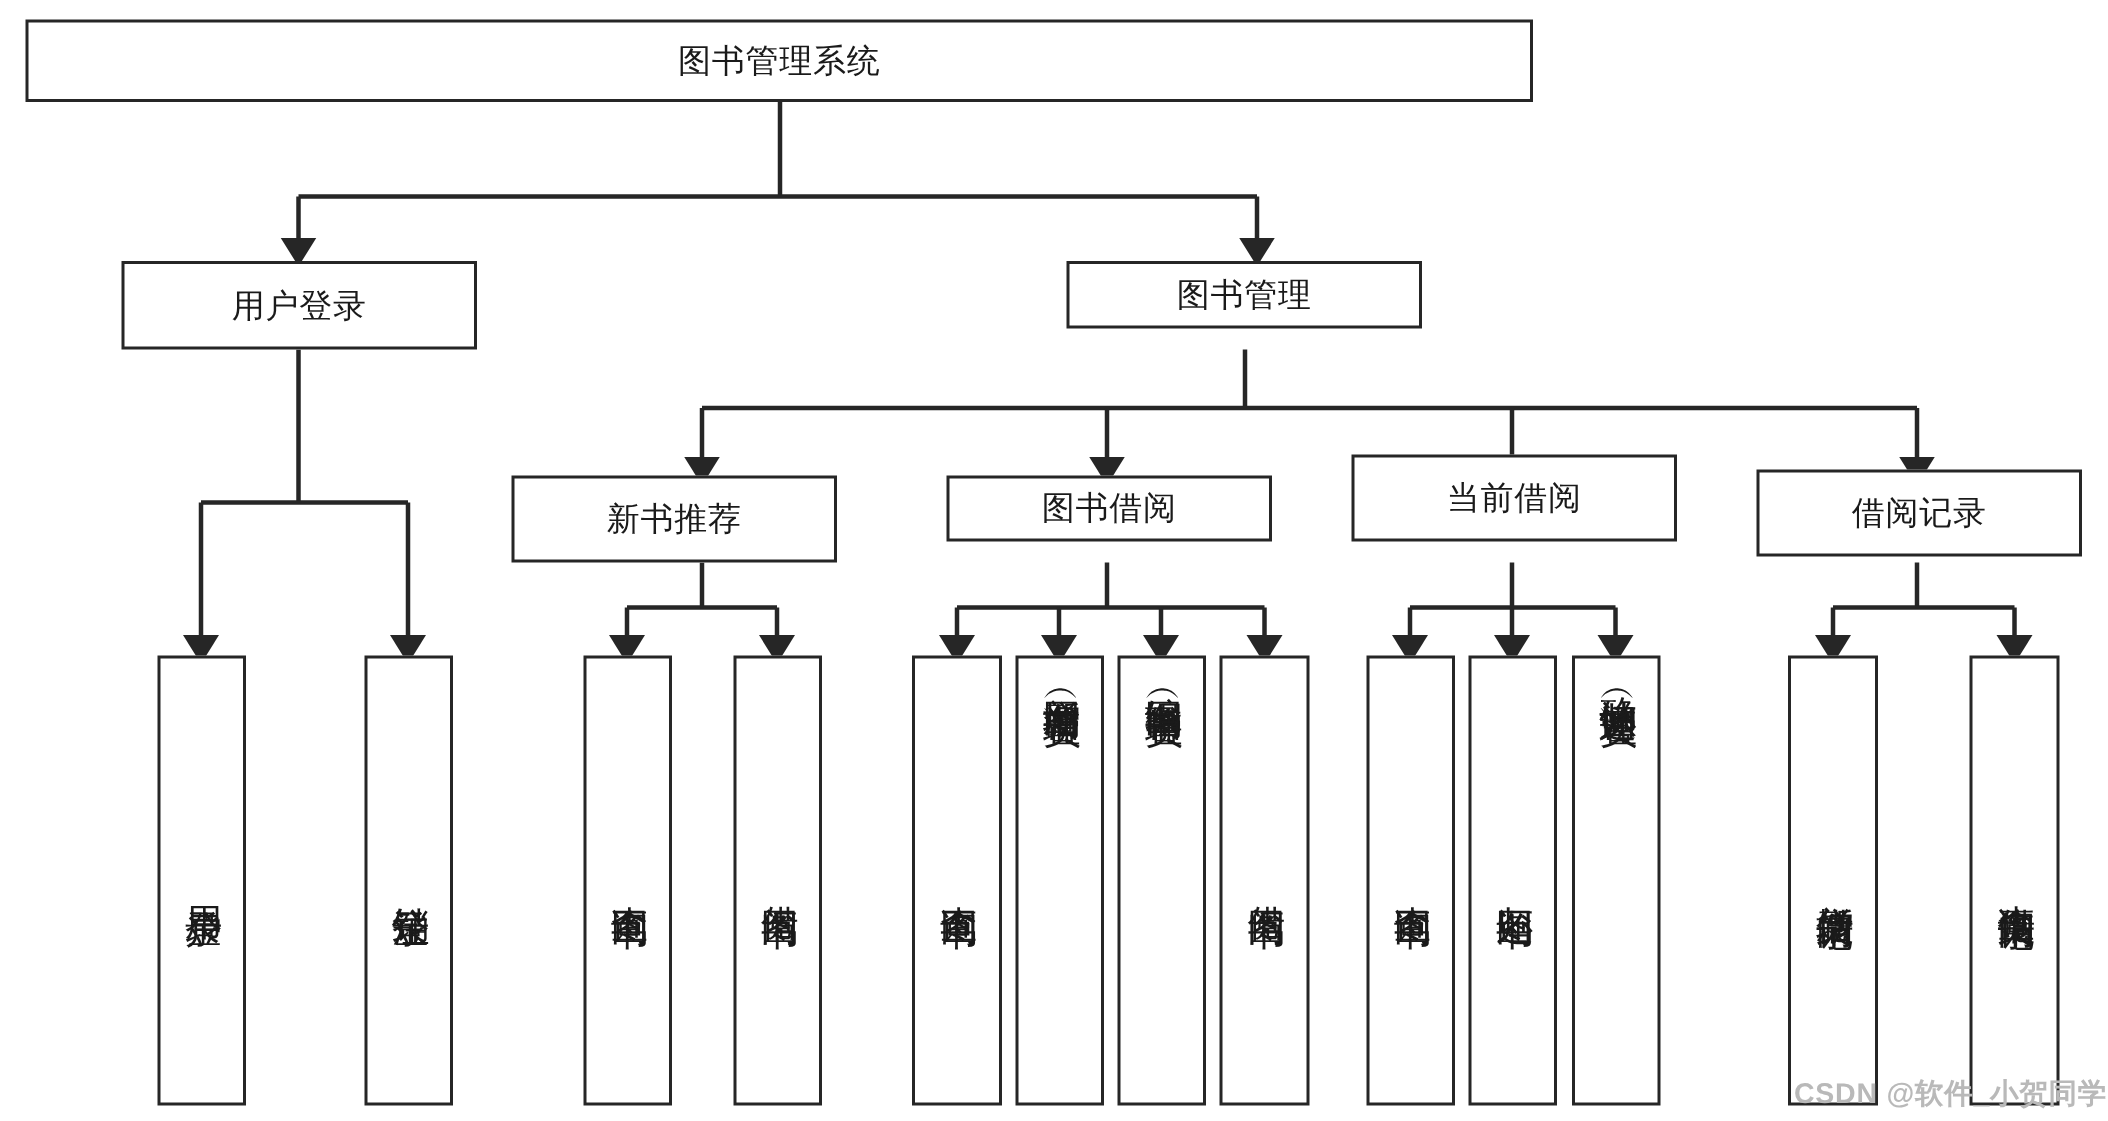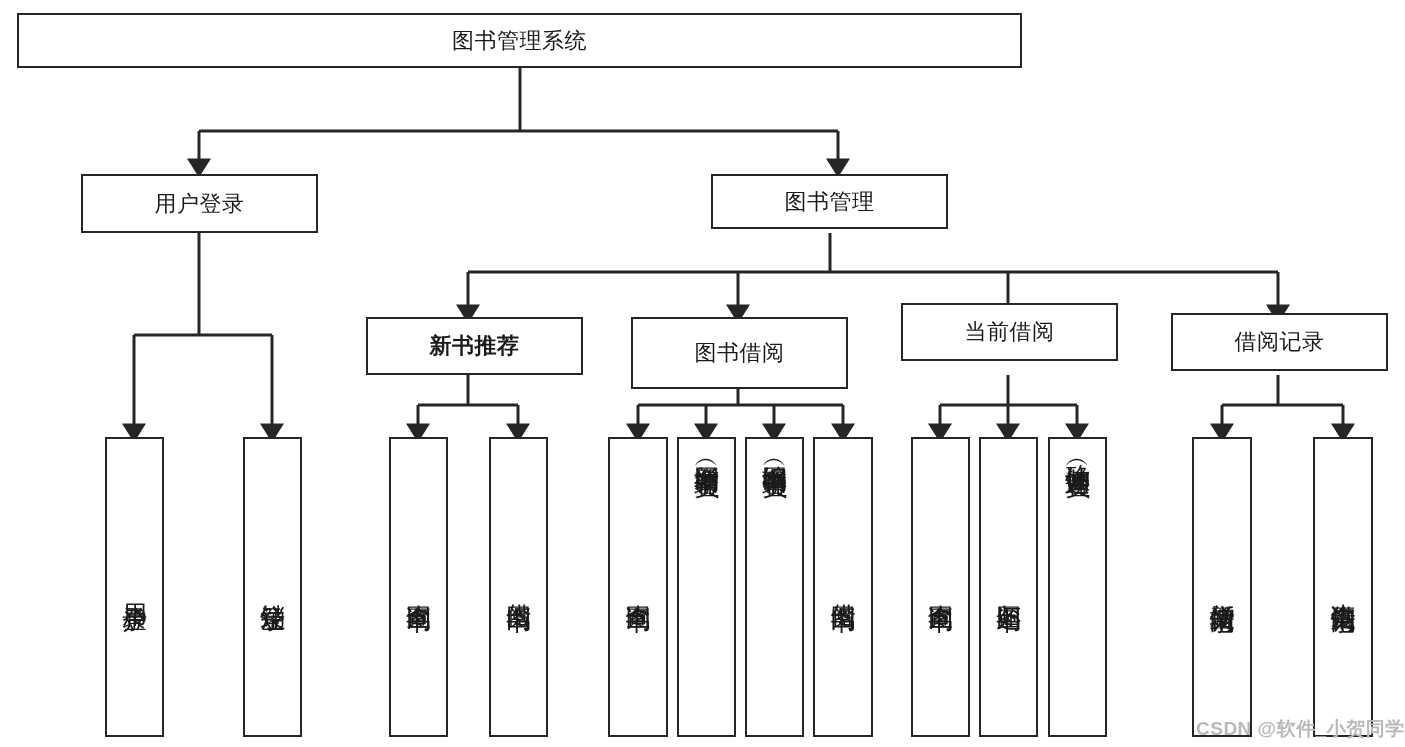--- a/index.html
+++ b/index.html
@@ -135,28 +135,28 @@
     </g>
   </svg>
 
   <div class="node horiz root" style="left:17px; top:13px; width:1005px; height:55px;">
     <span class="lbl">图书管理系统</span>
   </div>
 
   <div class="node horiz" style="left:81px; top:174px; width:237px; height:59px;">
     <span class="lbl">用户登录</span>
   </div>
-  <div class="node horiz" style="left:711px; top:174px; width:237px; height:55px;">
+  <div class="node horiz" style="left:711px; top:174px; width:237px; height:45px;">
     <span class="lbl">图书管理</span>
   </div>
 
-  <div class="node horiz" style="left:366px; top:317px; width:217px; height:58px;font-weight:bold;">
+  <div class="node horiz" style="left:341px; top:317px; width:217px; height:58px;">
     <span class="lbl">新书推荐</span>
   </div>
-  <div class="node horiz" style="left:631px; top:317px; width:217px; height:72px;align-items:center;">
+  <div class="node horiz" style="left:631px; top:317px; width:217px; height:44px;align-items:center;">
     <span class="lbl">图书借阅</span>
   </div>
   <div class="node horiz" style="left:901px; top:303px; width:217px; height:58px;">
     <span class="lbl">当前借阅</span>
   </div>
   <div class="node horiz" style="left:1171px; top:313px; width:217px; height:58px;">
     <span class="lbl">借阅记录</span>
   </div>
 
   <div class="node vert" style="left:105px; top:437px; width:59px; height:300px;">

